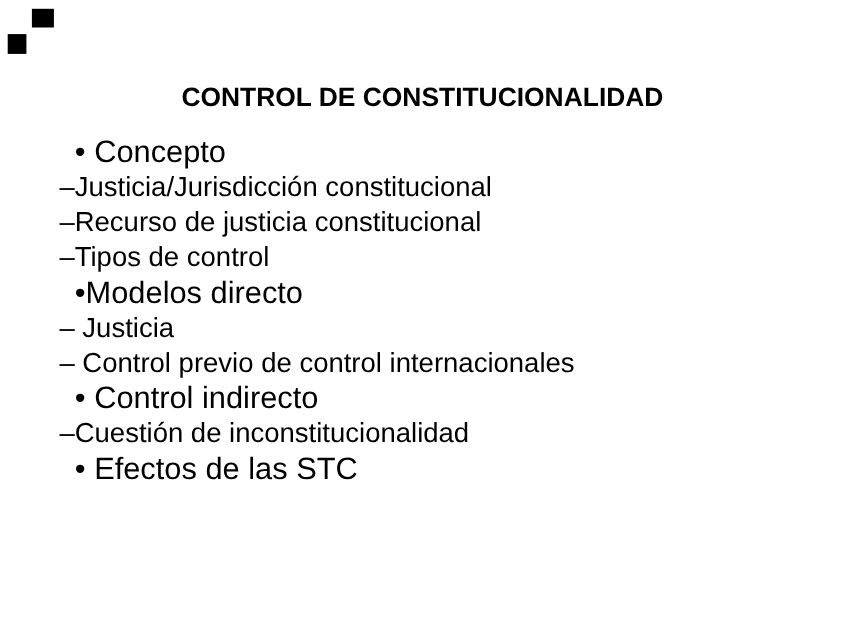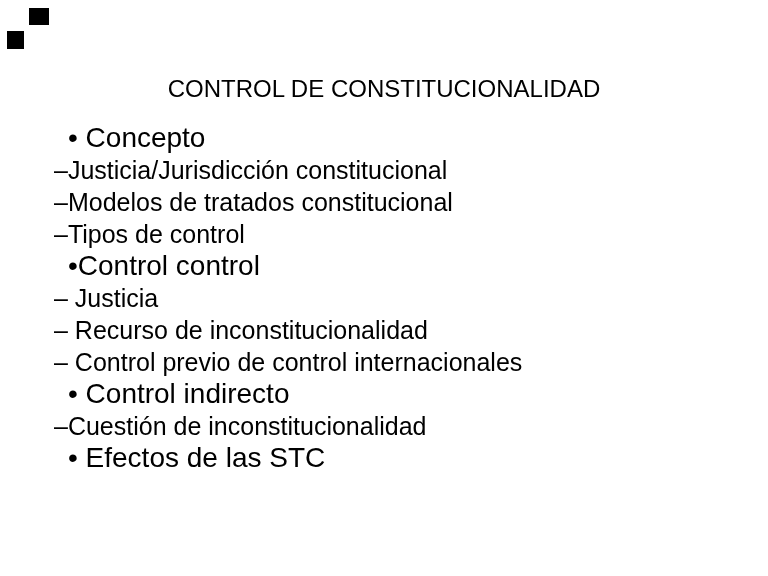--- a/index.html
+++ b/index.html
@@ -32,21 +32,21 @@
     height: 18px;
   }
   .slide-title {
     position: absolute;
     top: 72px;
     left: 0;
     width: 768px;
     text-align: center;
     font-size: 24px;
     line-height: 33px;
-    font-weight: 400;
+    font-weight: 700;
     white-space: pre;
   }
   .outline {
     position: absolute;
     top: 122px;
     left: 0;
     width: 768px;
     list-style: none;
     margin: 0;
     padding: 0;
@@ -72,24 +72,23 @@
 
   <div id="corner-square-top" class="corner-square"></div>
 
   <div id="corner-square-left" class="corner-square"></div>
 
   <div class="slide-title">CONTROL DE CONSTITUCIONALIDAD</div>
 
   <ul class="outline">
     <li class="l1">• Concepto</li>
     <li class="l2">–Justicia/Jurisdicción constitucional</li>
-    <li class="l2">–Modelos de tratados constitucional</li>
+    <li class="l2">–Recurso de justicia constitucional</li>
     <li class="l2">–Tipos de control</li>
-    <li class="l1">•Control control</li>
+    <li class="l1">•Modelos directo</li>
     <li class="l2">– Justicia</li>
-    <li class="l2">– Recurso de inconstitucionalidad</li>
     <li class="l2">– Control previo de control internacionales</li>
     <li class="l1">• Control indirecto</li>
     <li class="l2">–Cuestión de inconstitucionalidad</li>
     <li class="l1">• Efectos de las STC</li>
   </ul>
 
 </div>
 
 </body></html>

